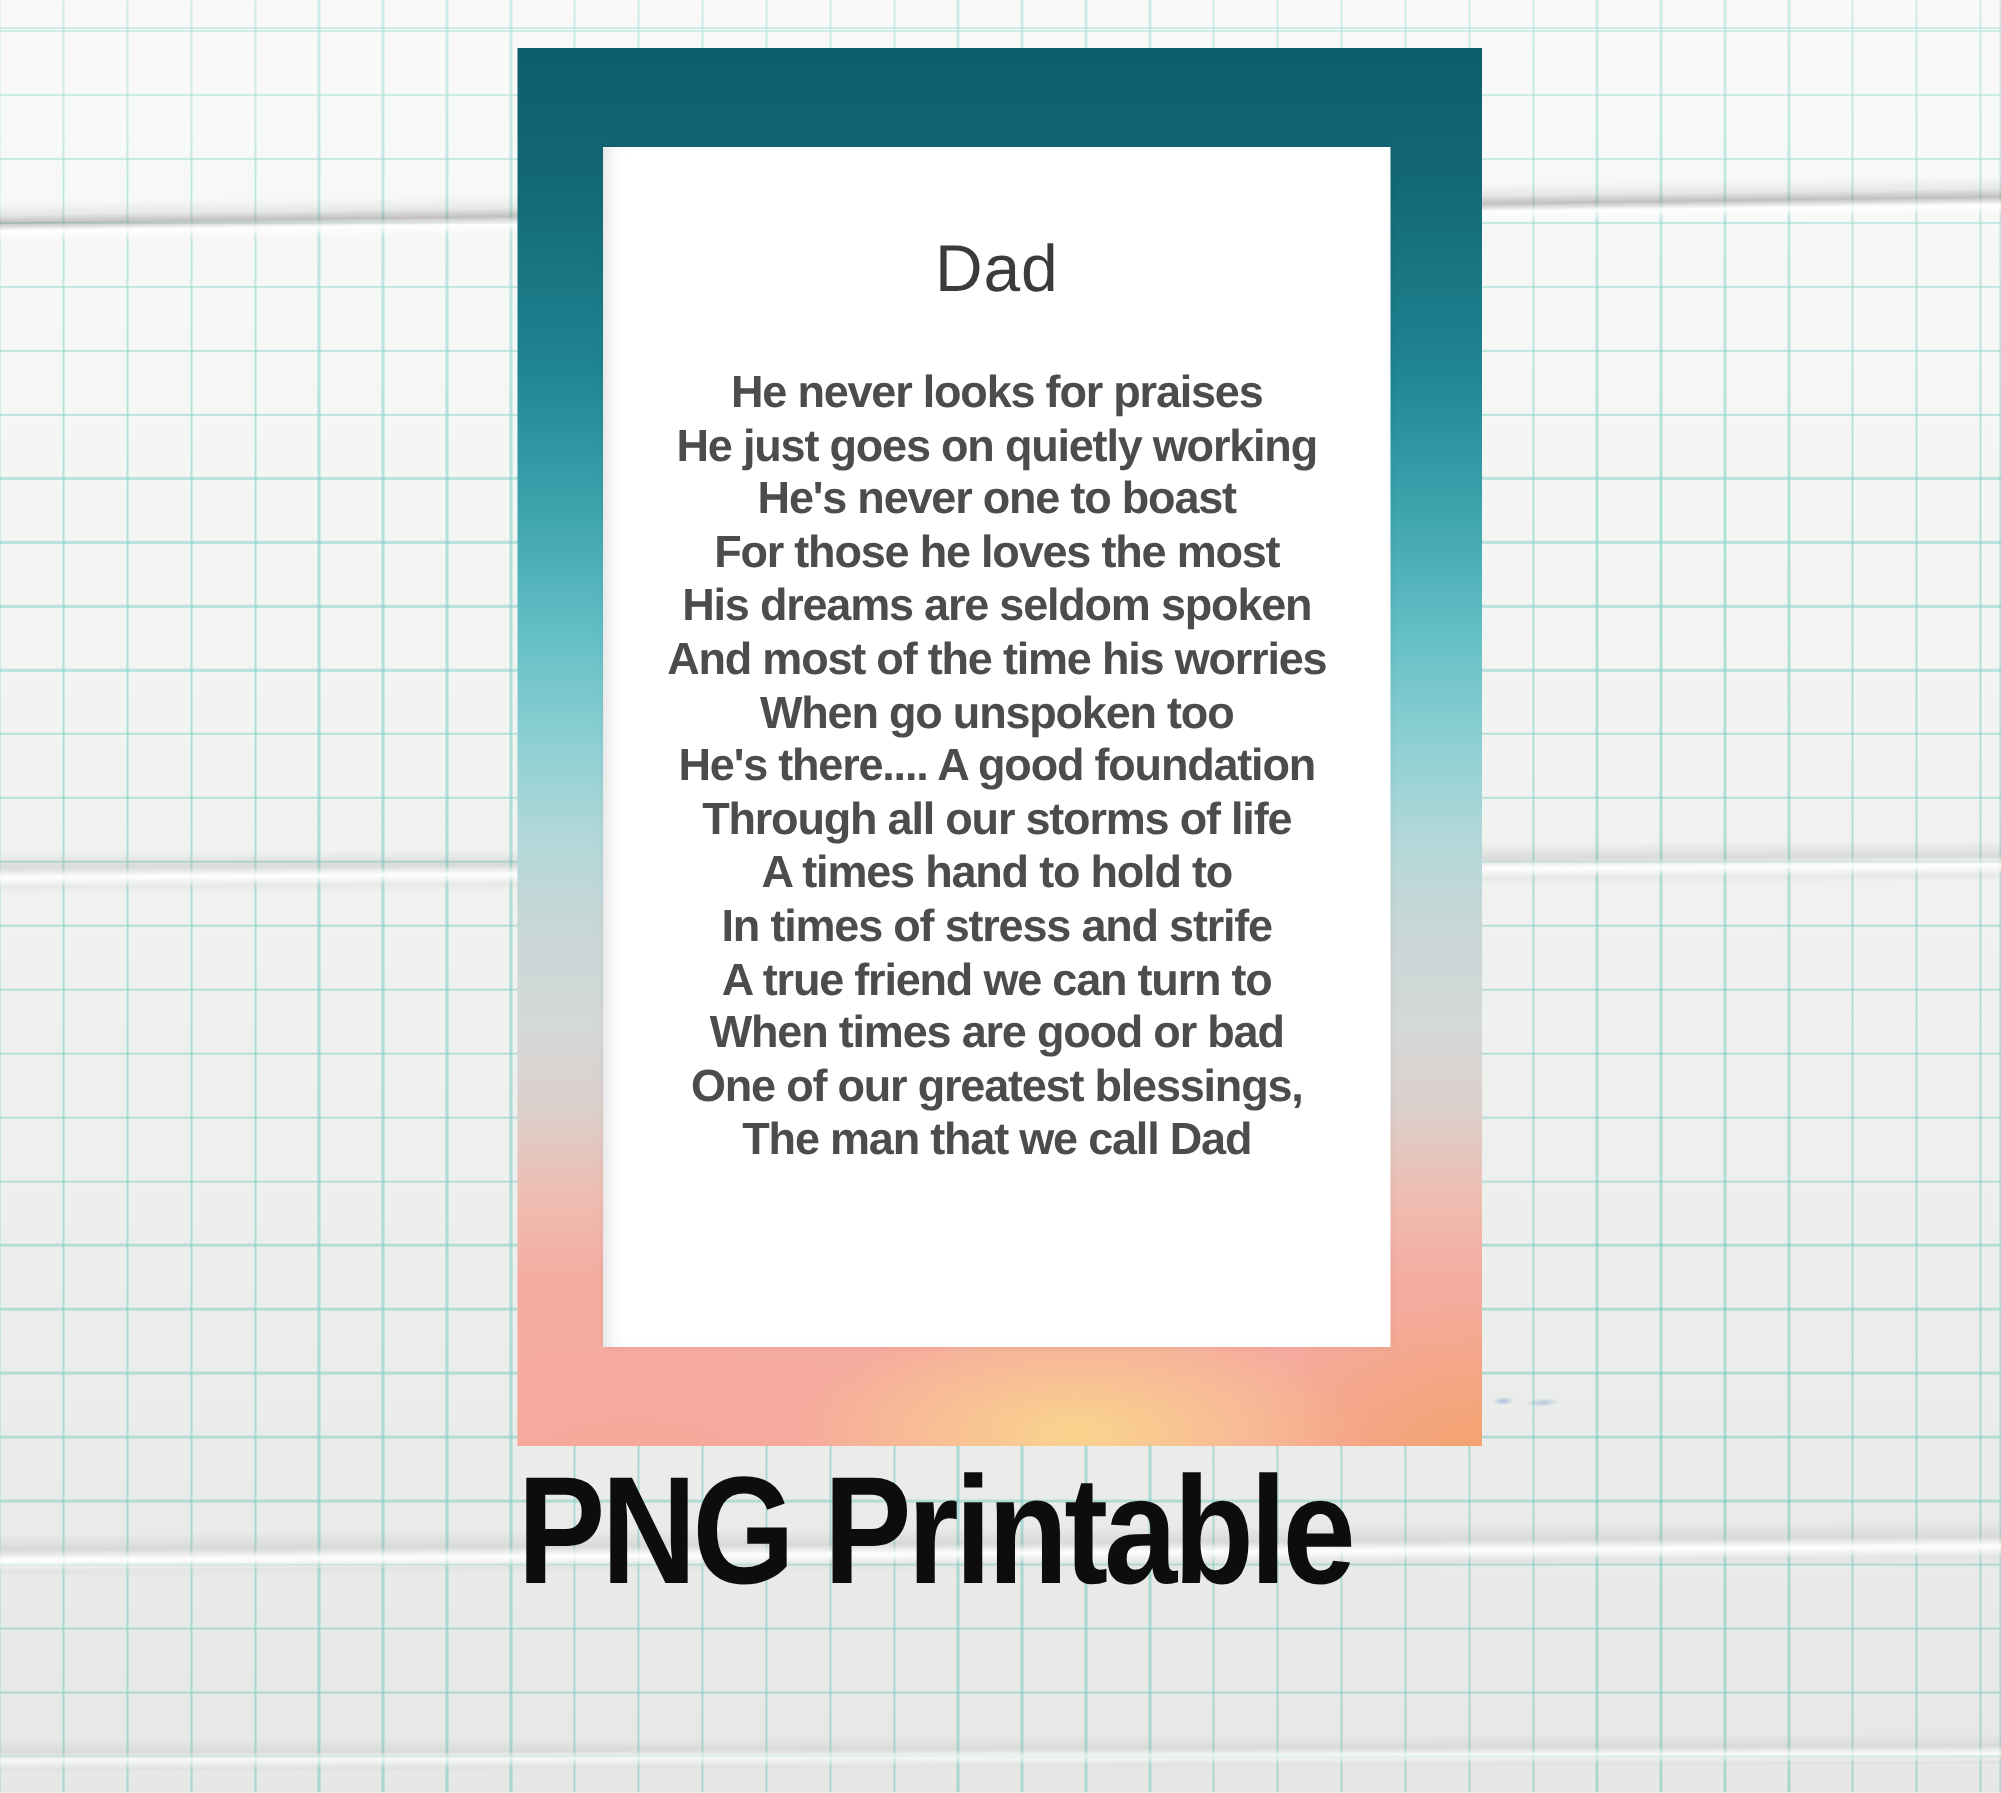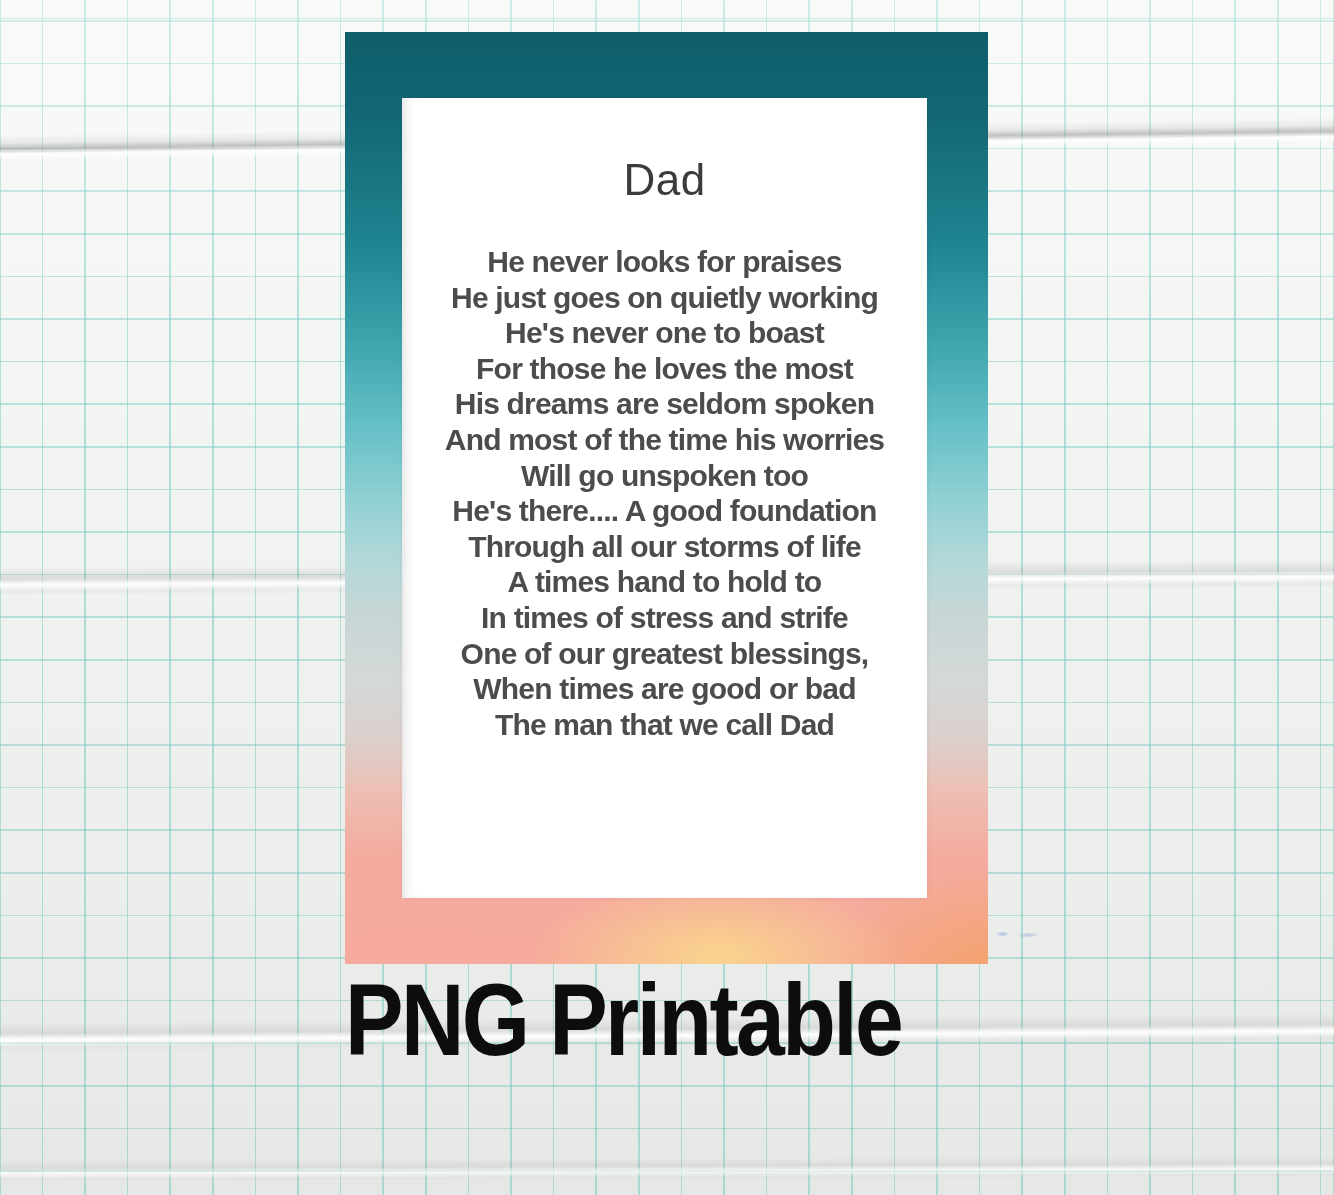--- a/index.html
+++ b/index.html
@@ -112,27 +112,28 @@
   <div class="poem-card">
     <div class="card-inner">
       <h1 class="poem-title">Dad</h1>
       <div class="poem">
         <div class="poem-line">He never looks for praises</div>
         <div class="poem-line">He just goes on quietly working</div>
         <div class="poem-line">He's never one to boast</div>
         <div class="poem-line">For those he loves the most</div>
         <div class="poem-line">His dreams are seldom spoken</div>
         <div class="poem-line">And most of the time his worries</div>
-        <div class="poem-line">Will go unspoken too</div>
+        <div class="poem-line">When go unspoken too</div>
         <div class="poem-line">He's there.... A good foundation</div>
         <div class="poem-line">Through all our storms of life</div>
         <div class="poem-line">A times hand to hold to</div>
         <div class="poem-line">In times of stress and strife</div>
+        <div class="poem-line">A true friend we can turn to</div>
+        <div class="poem-line">When times are good or bad</div>
         <div class="poem-line">One of our greatest blessings,</div>
-        <div class="poem-line">When times are good or bad</div>
         <div class="poem-line">The man that we call Dad</div>
       </div>
     </div>
   </div>
 
   <div class="caption">PNG Printable</div>
 
 </div>
 
 </body></html>

